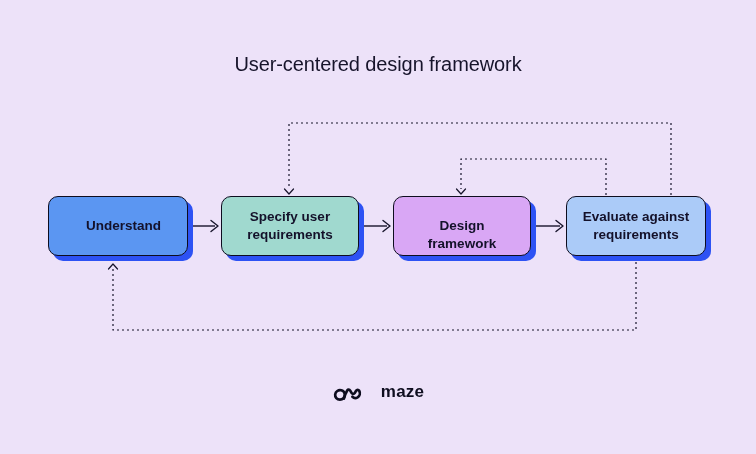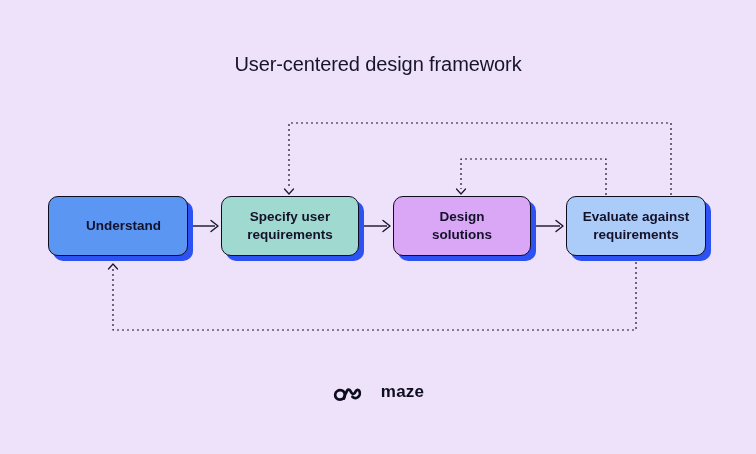--- a/index.html
+++ b/index.html
@@ -118,24 +118,24 @@
     </span>
   </div>
 
   <div class="step step-2" style="background-color: rgb(160, 217, 207);">
     <span>
       <span>Specify user</span><br>
       <span>requirements</span>
     </span>
   </div>
 
-  <div class="step step-3" style="background-color: rgb(217, 167, 245);">
+  <div class="step step-3" style="background-color: rgb(217, 167, 245); align-items: flex-end;">
     <span>
       <span>Design</span><br>
-      <span>solutions</span>
+      <span>framework</span>
     </span>
   </div>
 
   <div class="step step-4" style="background-color: rgb(171, 203, 248);">
     <span>
       <span>Evaluate against</span><br>
       <span>requirements</span>
     </span>
   </div>
 

